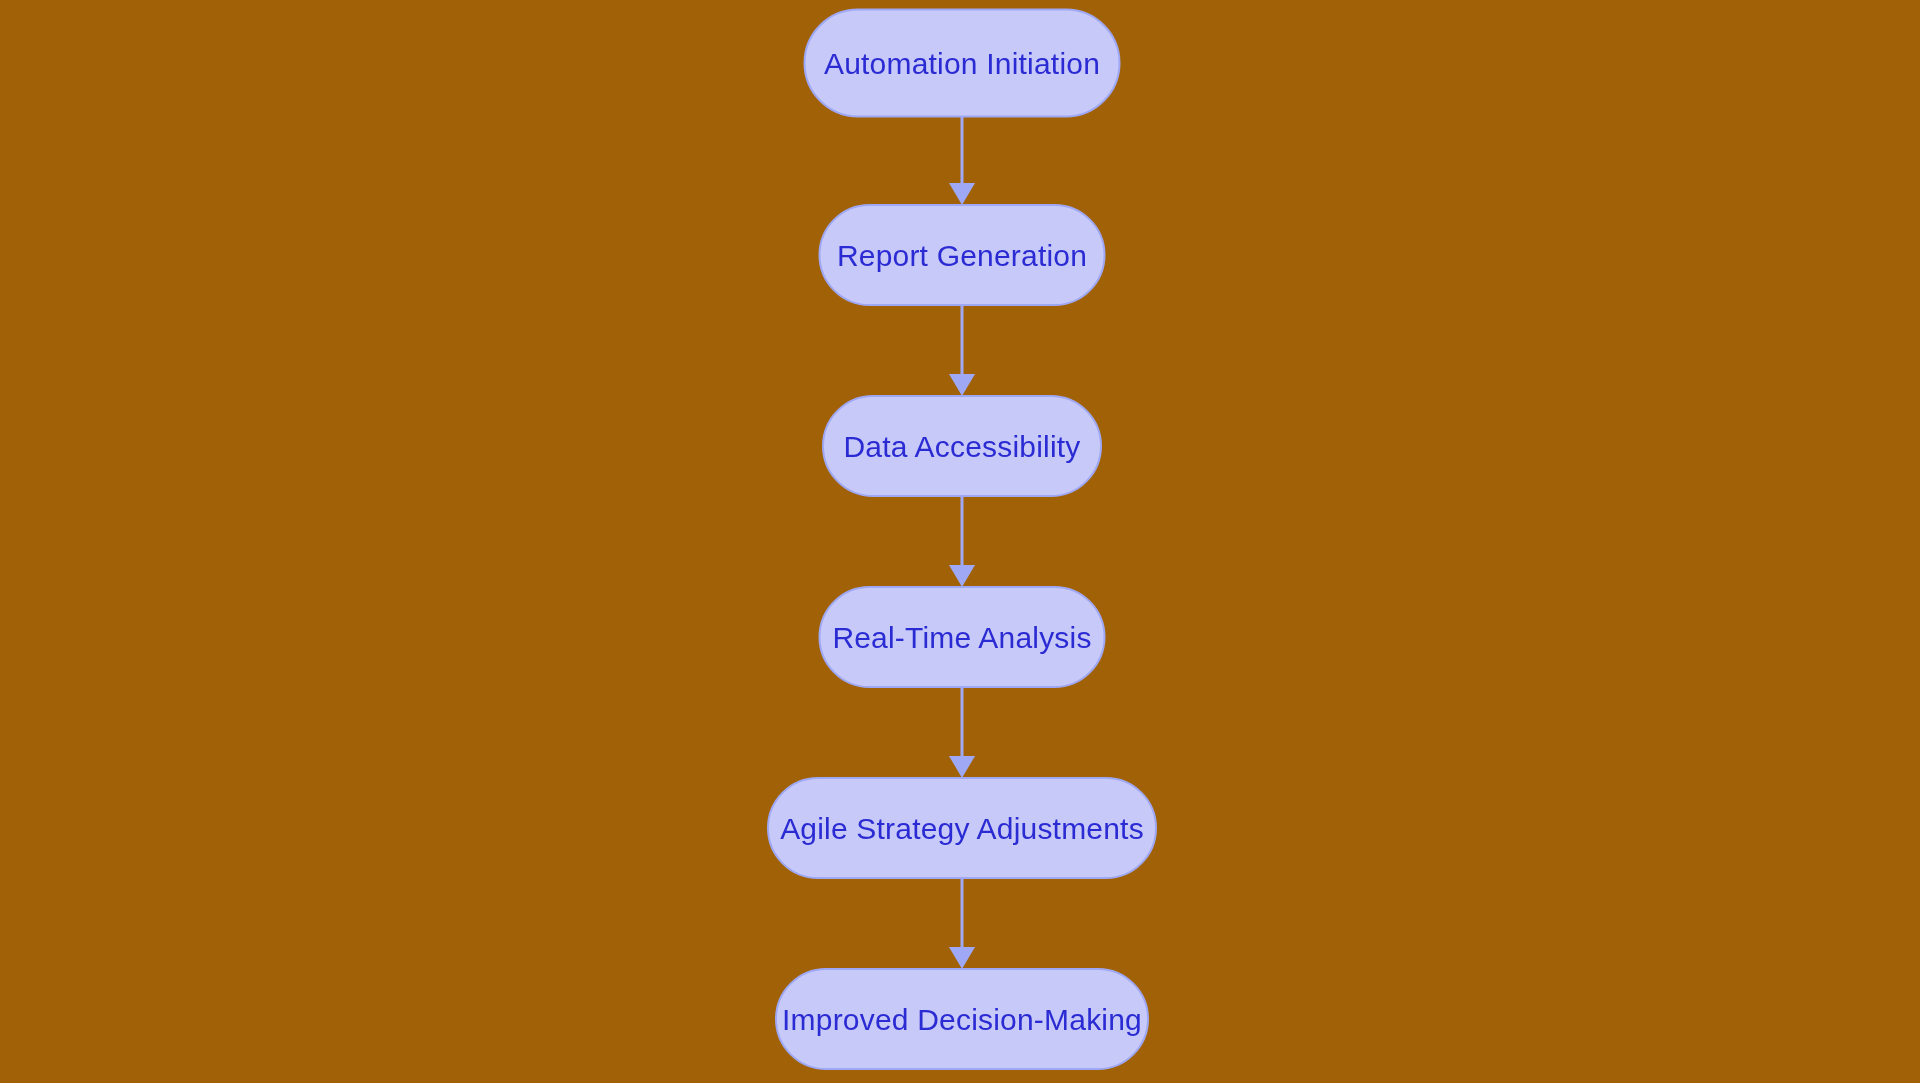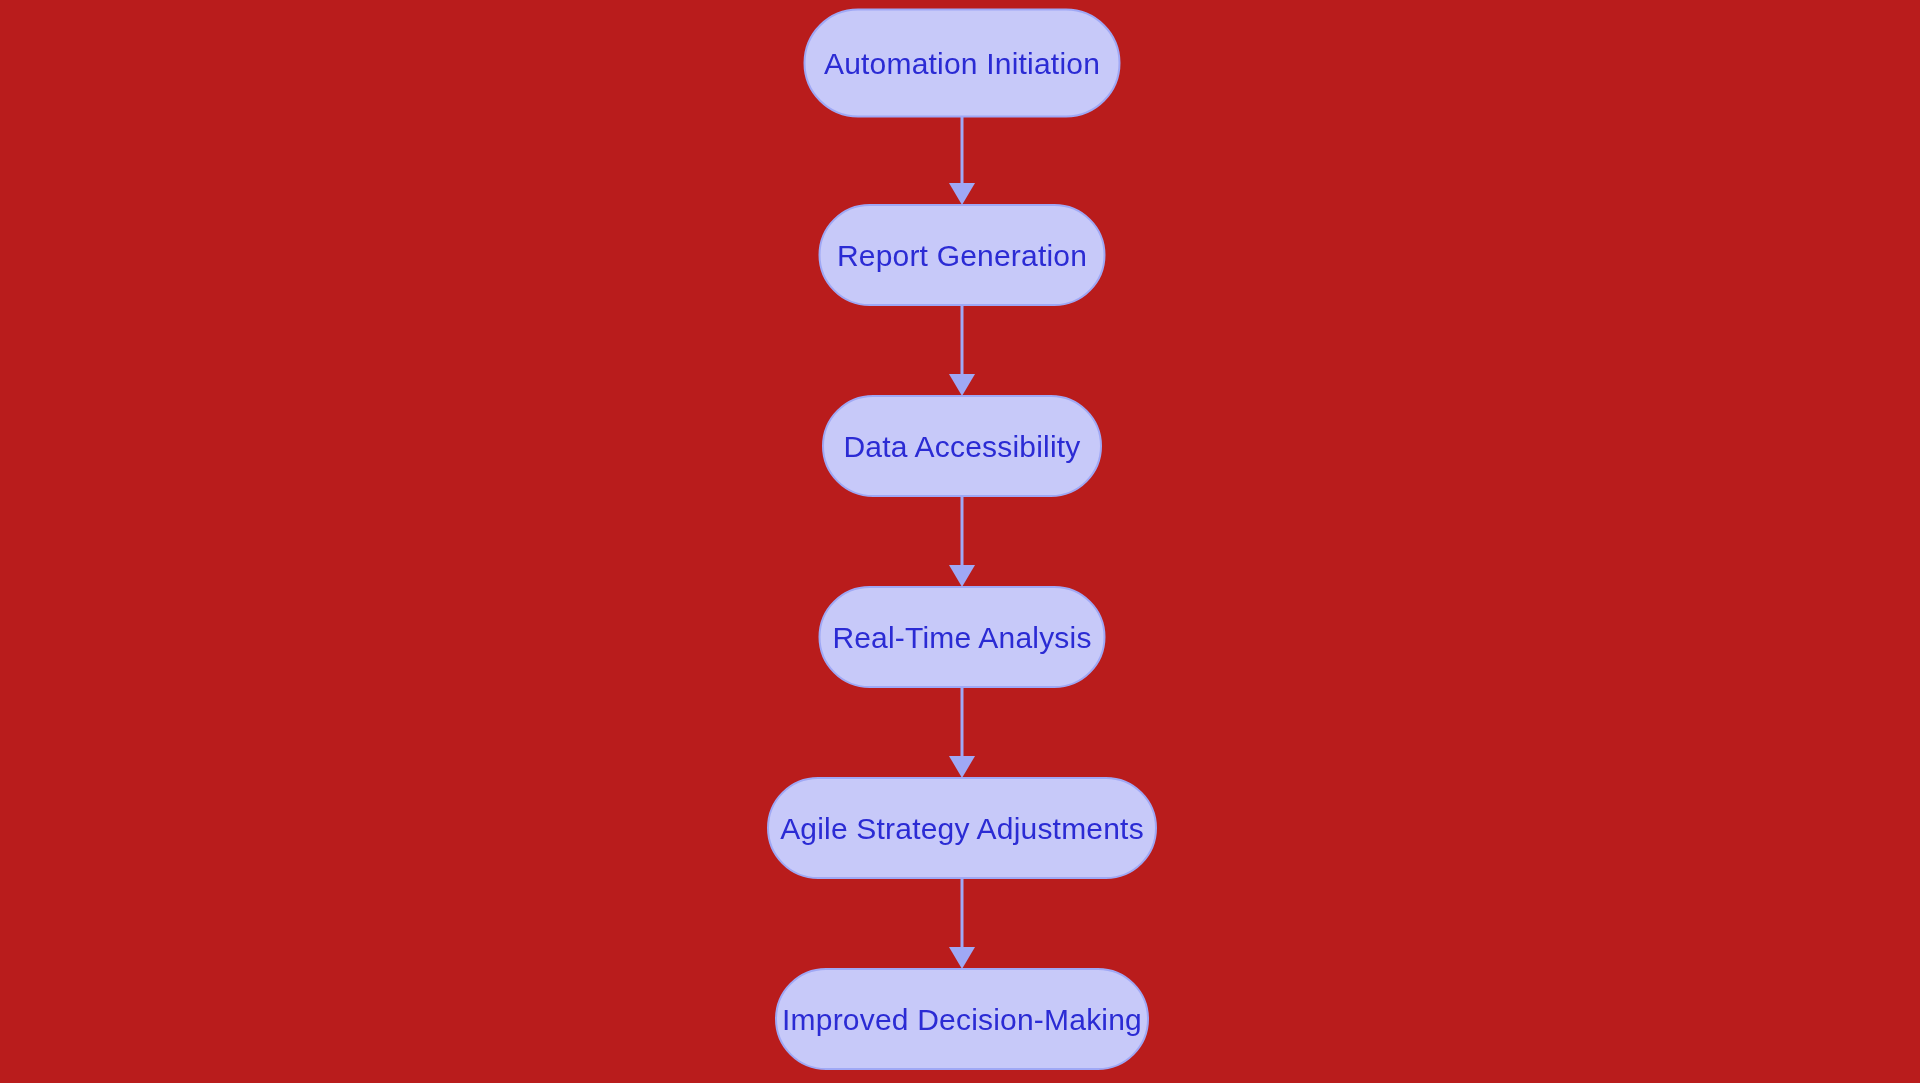--- a/index.html
+++ b/index.html
@@ -10,21 +10,21 @@
   body {
     width: 1920px;
     height: 1083px;
     overflow: hidden;
     font-family: "Liberation Sans", sans-serif;
   }
   #flowchart-canvas {
     position: relative;
     width: 1920px;
     height: 1083px;
-    background: #b91c1c;
+    background: #a16207;
   }
   #flow-svg {
     position: absolute;
     top: 0;
     left: 0;
     width: 1920px;
     height: 1083px;
     display: block;
   }
   .node-label {

